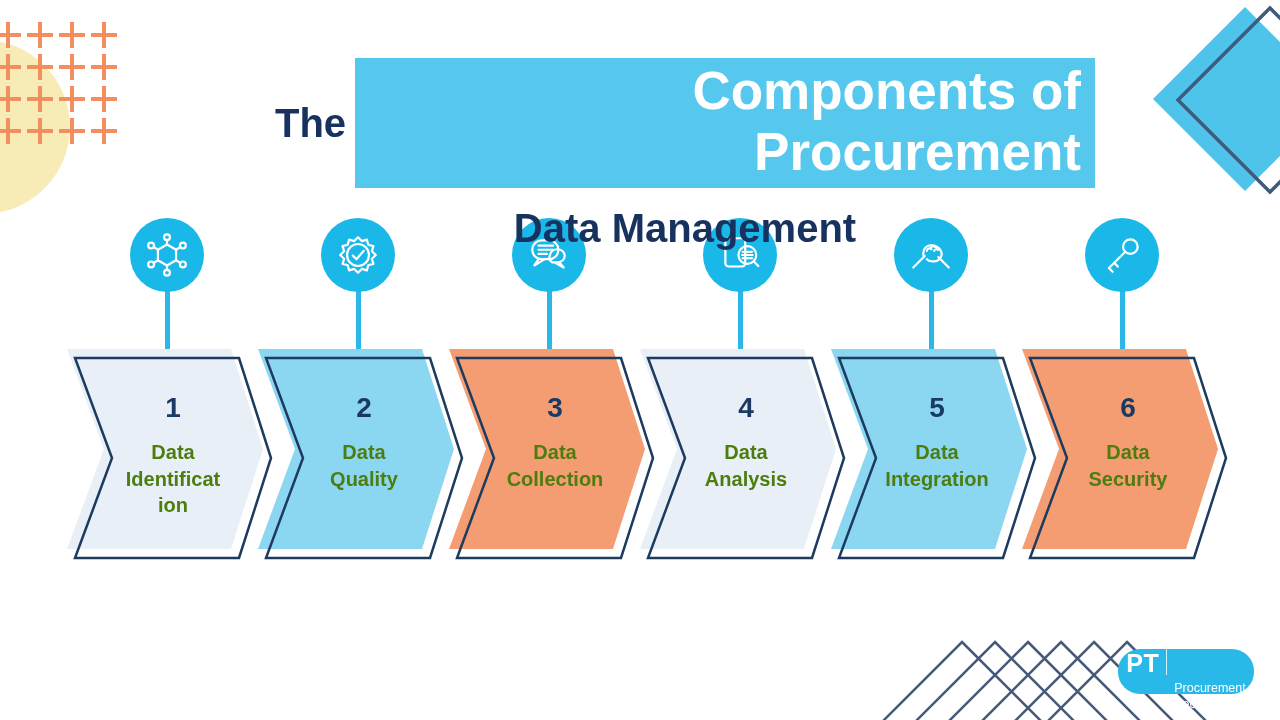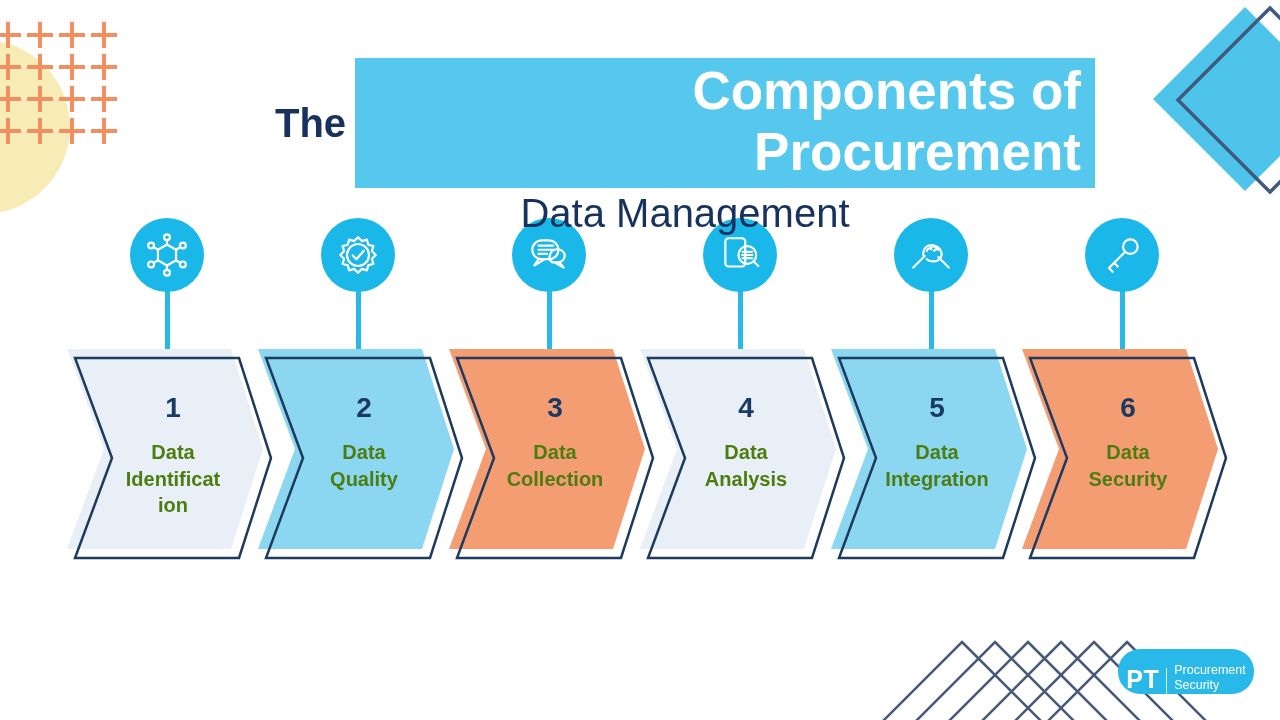--- a/index.html
+++ b/index.html
@@ -7,21 +7,21 @@
   .page { position:relative; width:1280px; height:720px; overflow:hidden; background:#ffffff; }
 
   
   .decor { position:absolute; left:0; top:0; width:1280px; height:720px; z-index:0; }
 
   
   .title-block { position:absolute; left:275px; top:58px; width:820px; text-align:center; z-index:3; }
   .title-line1 { display:flex; justify-content:center; align-items:center; gap:9px;text-align:right; }
   .title-prefix { color:#17325f; font-size:40px; font-weight:700; }
   .title-highlight { background:#56c8ee; color:#ffffff; font-size:53px; font-weight:700; padding:2px 14px 6px; }
-  .title-line2 { color:#17325f; font-size:40px; font-weight:400; margin-top:3px; }
+  .title-line2 { color:#17325f; font-size:40px; font-weight:700; margin-top:18px; }
 
   
   .step { position:absolute; top:0; width:216px; height:620px; }
   .s0{left:65px} .s1{left:256px} .s2{left:447px} .s3{left:638px} .s4{left:829px} .s5{left:1020px}
 
   .connector { position:absolute; left:100px; top:290px; width:5px; height:70px; background:#29b8e8; z-index:1; }
   .icon-circle { position:absolute; left:65px; top:218px; width:74px; height:74px; border-radius:50%;
                  background:#1ab7e9; display:flex; align-items:center; justify-content:center; z-index:2; }
   .icon-circle svg { width:46px; height:46px; }
   .icon-stroke { stroke:#ffffff; stroke-width:2.1; fill:none; stroke-linecap:round; stroke-linejoin:round; }
@@ -31,21 +31,21 @@
   .v-light .fillshape { fill:#e9eff7; }
   .v-blue  .fillshape { fill:#8bd7f1; }
   .v-orange .fillshape { fill:#f49d73; }
 
   .step-text { position:absolute; left:0; top:392px; width:216px; text-align:center; z-index:2; }
   .step-number { font-size:28px; font-weight:700; color:#1b3a63; margin-bottom:15px; }
   .step-label { font-size:20px; font-weight:700; color:#4d7c0f; line-height:1.33; white-space:pre-line; }
 
   
   .logo { position:absolute; left:1118px; top:649px; width:136px; height:45px; background:#29b9e8;
-          border-radius:22px 22px 22px 22px; display:flex; align-items:flex-end; justify-content:center;
+          border-radius:22px 22px 22px 22px; display:flex; align-items:flex-start; justify-content:center;
           gap:7px; z-index:3; }
   .logo-monogram { color:#ffffff; font-size:25px; font-weight:700; letter-spacing:0.5px; }
   .logo-divider { width:1px; height:26px; background:rgba(255,255,255,0.8); }
   .logo-name { display:flex; flex-direction:column; color:#ffffff; font-size:12.5px; line-height:1.25; font-weight:400;margin-top:32px; }
 </style>
 </head>
 <body>
 
 <div class="page">
 

